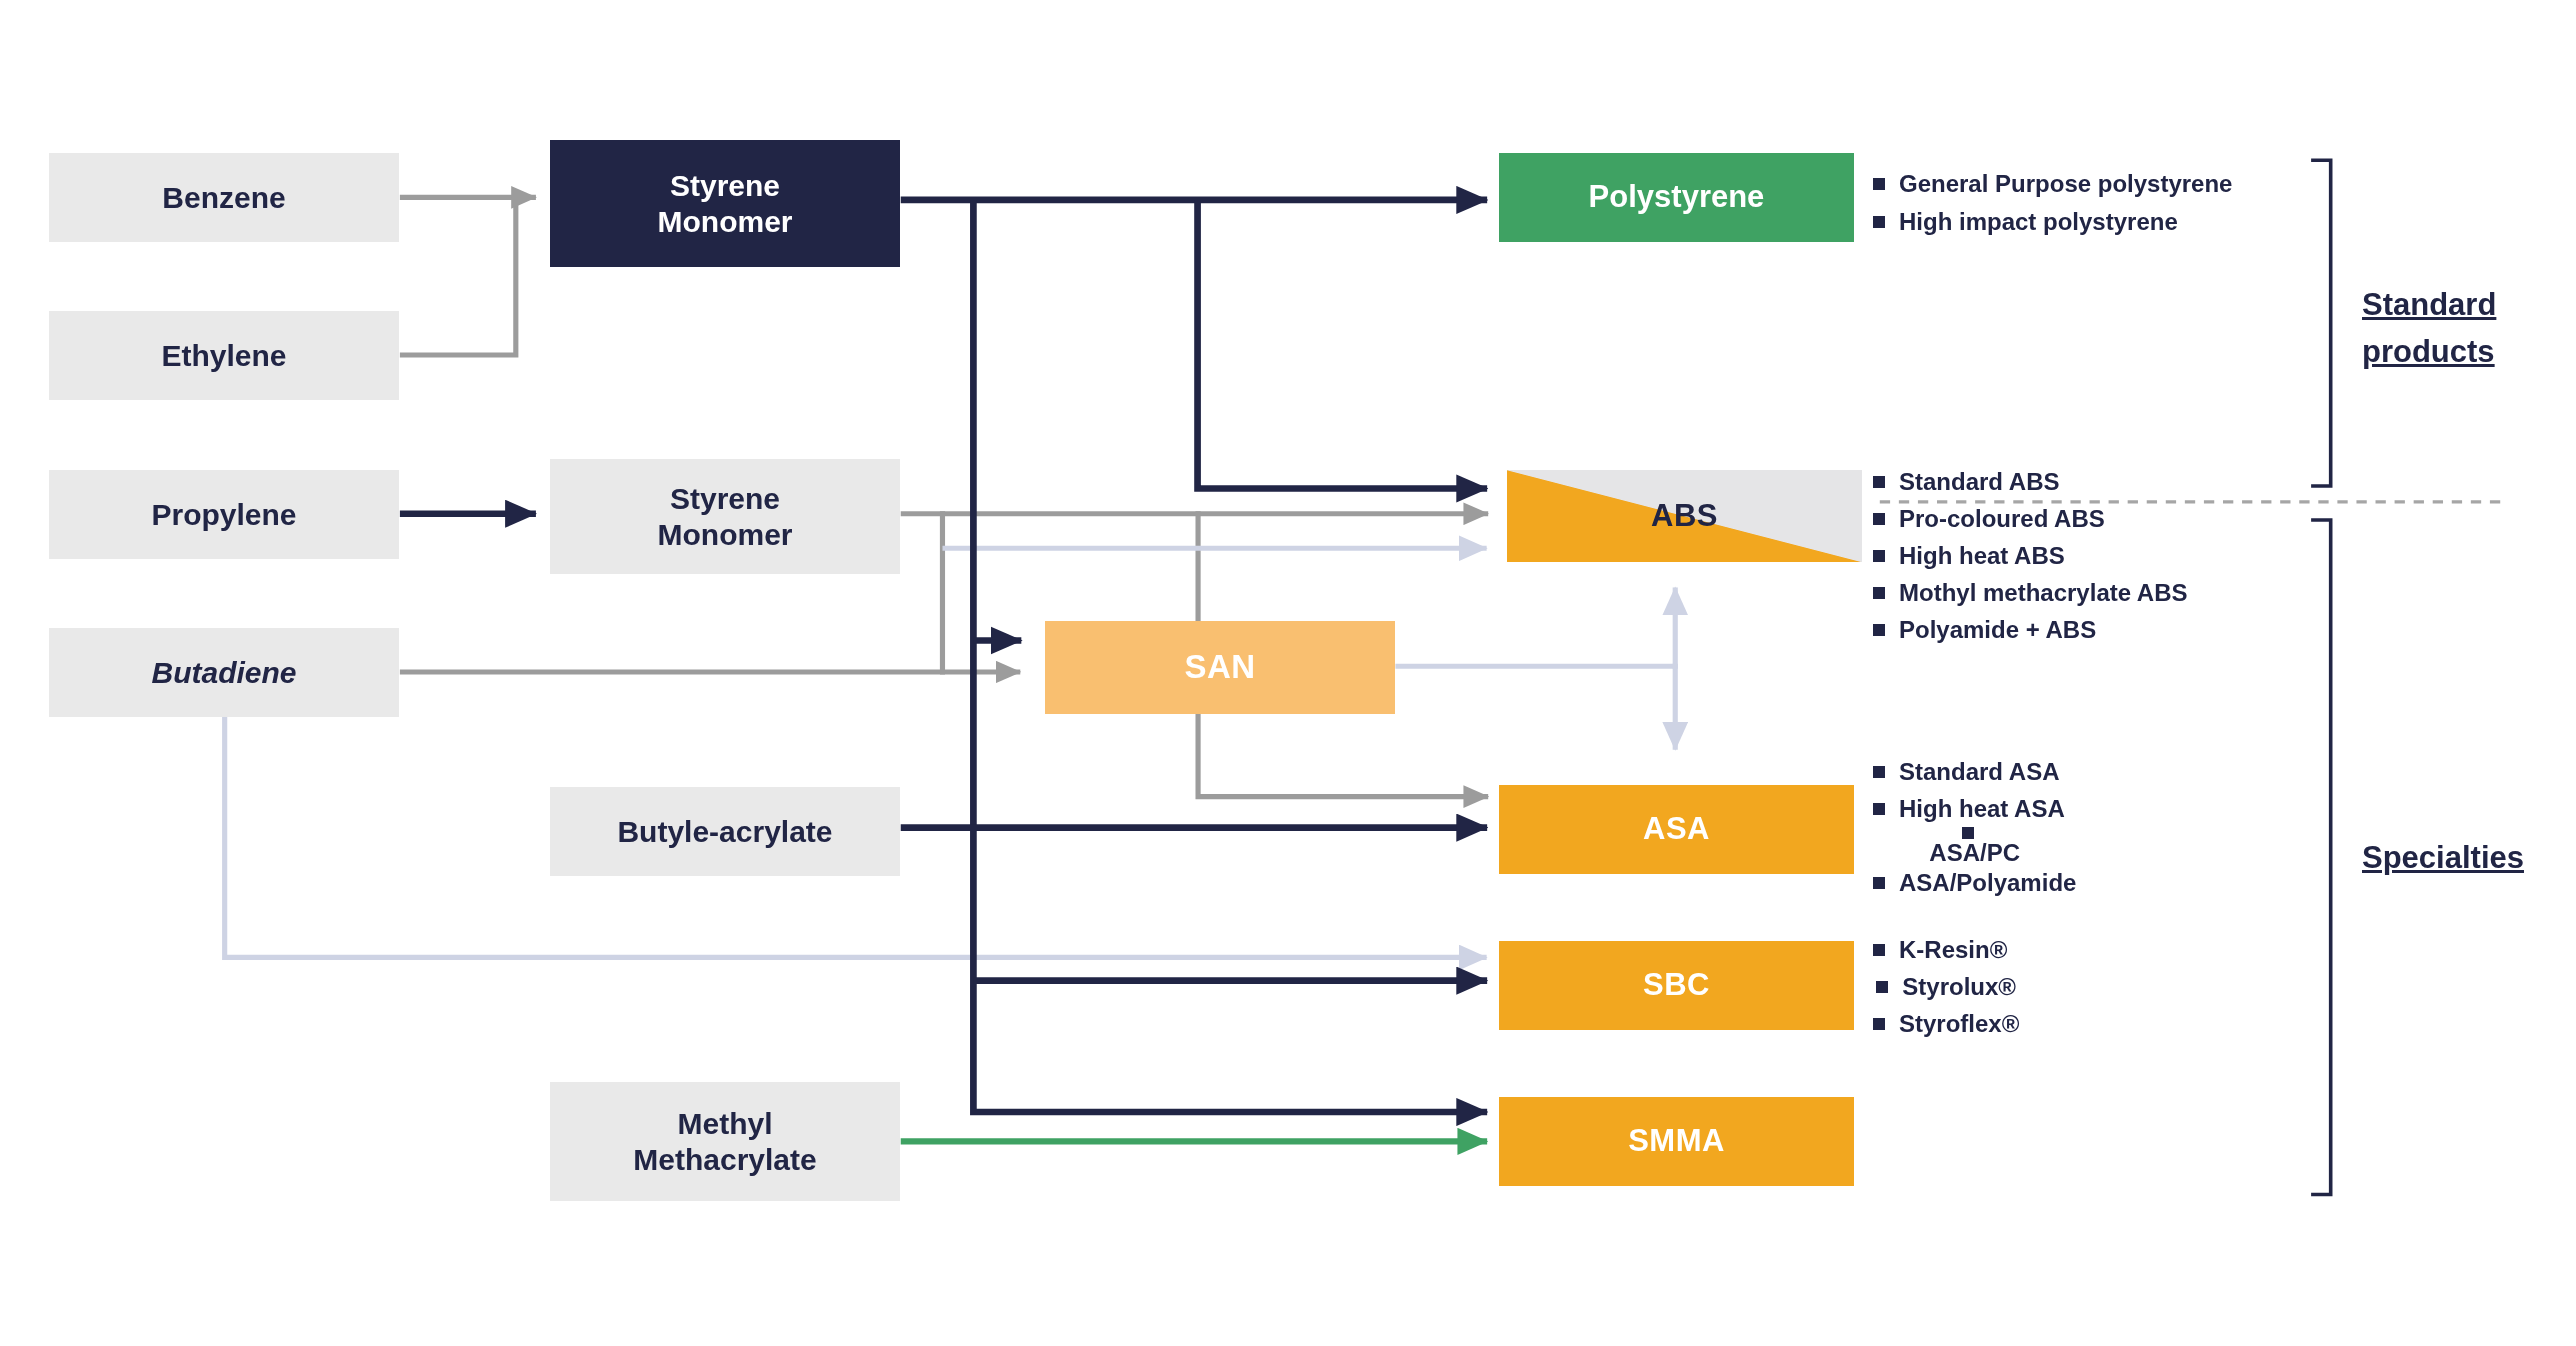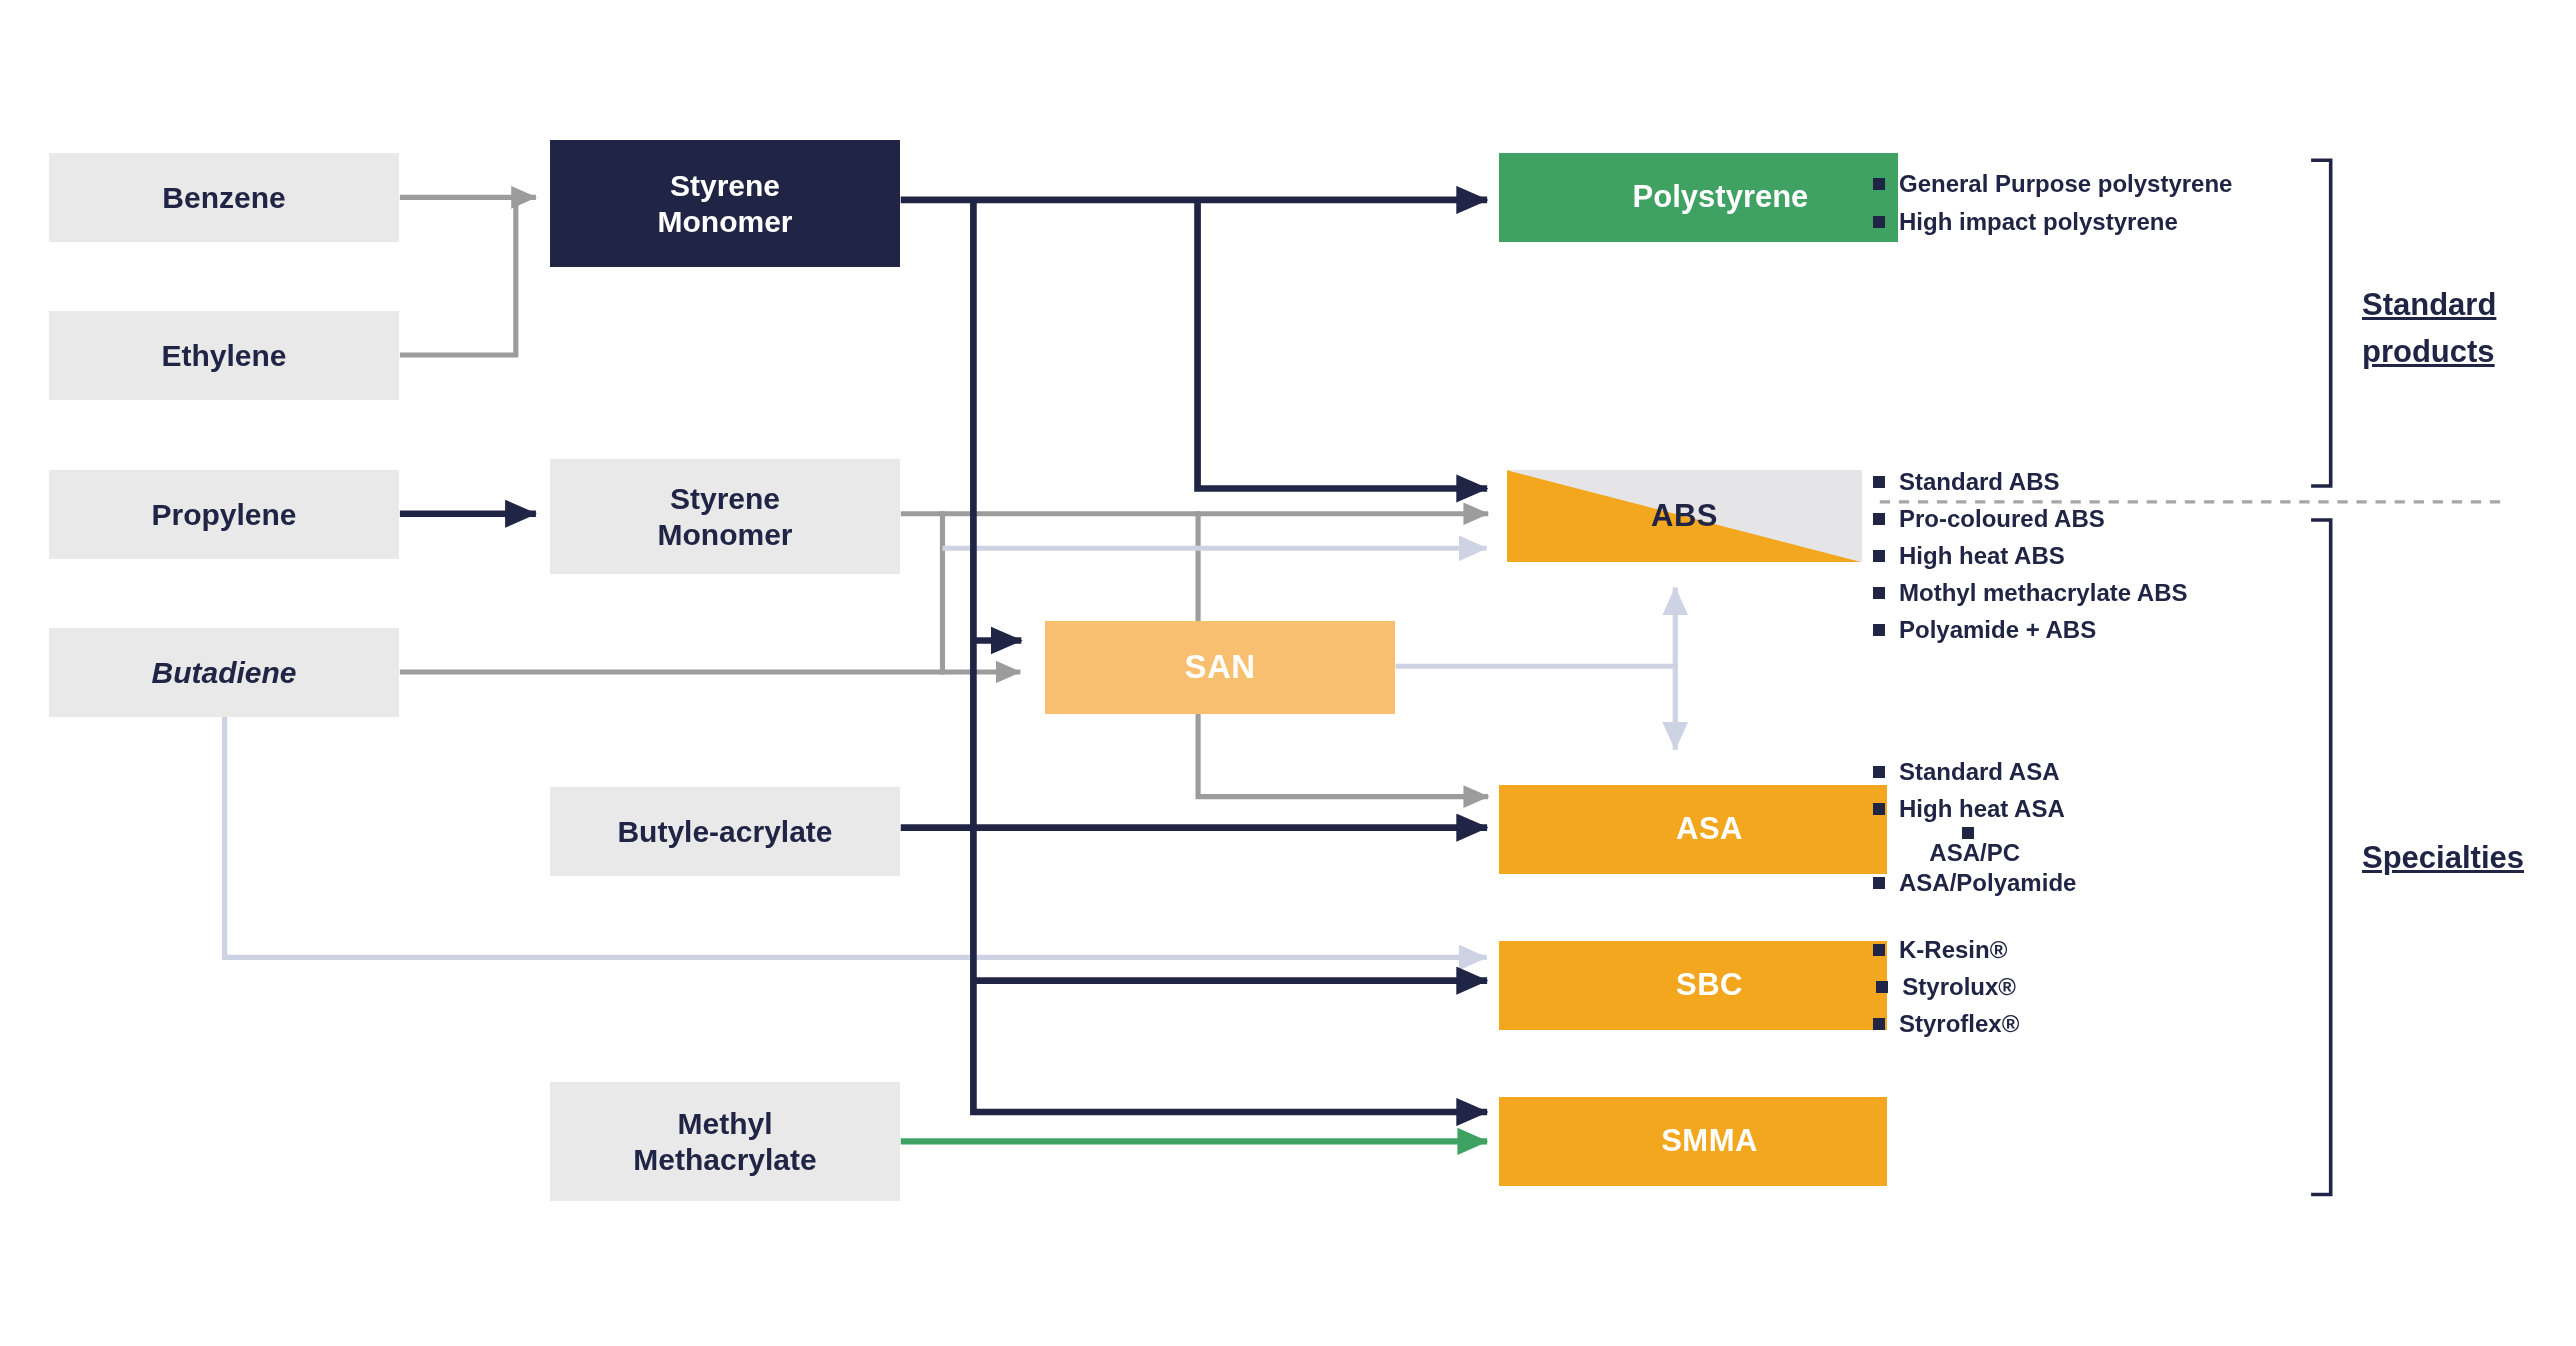--- a/index.html
+++ b/index.html
@@ -10,21 +10,21 @@
   html,body{margin:0;padding:0;background:#fff;}
   .canvas{position:relative;width:2577px;height:1347px;background:#fff;overflow:hidden;
           font-family:"Liberation Sans",sans-serif;border-radius:6px;}
   svg.wires{position:absolute;left:0;top:0;width:2577px;height:1347px;}
   .box{position:absolute;display:flex;align-items:center;justify-content:center;
        text-align:center;font-weight:700;line-height:1.18;}
   .feed{background:var(--box_gray);color:var(--navy);font-size:30px;}
   .navybox{background:var(--navy);color:#fff;font-size:30px;}
   .sanbox{background:var(--orange_light);color:#fff;font-size:33px;letter-spacing:0.5px;}
   .greenbox{background:var(--green);color:#fff;font-size:31px;}
-  .orangebox{background:var(--orange);color:#fff;font-size:31px;letter-spacing:0.5px;padding-left:33px;}
+  .orangebox{background:var(--orange);color:#fff;font-size:31px;letter-spacing:0.5px;}
   .absbox{background:linear-gradient(to top right,var(--orange) 49.6%,var(--abs_gray) 50.1%);
           color:var(--navy);font-size:31px;letter-spacing:0.5px;margin-left:8px;}
   .wraplbl{display:inline-block;}
   .plist{position:absolute;display:flex;flex-direction:column;}
   .li{display:flex;align-items:center;color:var(--navy);font-weight:700;font-size:24px;}
   .sq{width:12px;height:12px;background:var(--navy);margin-right:14px;flex:0 0 auto;}
   .grouplbl{position:absolute;color:var(--navy);font-weight:700;font-size:31px;line-height:1.5;text-decoration:underline;}
 </style>
 </head>
 <body>
@@ -98,21 +98,21 @@
   <div class="box feed" style="left:550px;top:787px;width:350px;height:89px;">
     <span class="wraplbl">Butyle-acrylate</span>
   </div>
   <div class="box feed" style="left:550px;top:1082px;width:350px;height:119px;">
     <span class="wraplbl" style="width:216px;">Methyl Methacrylate</span>
   </div>
   <div class="box sanbox" style="left:1045px;top:621px;width:350px;height:93px;">
     <span class="wraplbl">SAN</span>
   </div>
 
-  <div class="box greenbox" style="left:1499px;top:153px;width:355px;height:89px;padding-left:44px;">
+  <div class="box greenbox" style="left:1499px;top:153px;width:355px;height:89px;">
     <span class="wraplbl">Polystyrene</span>
   </div>
   <div class="box absbox" style="left:1499px;top:470px;width:355px;height:92px;">
     <span class="wraplbl">ABS</span>
   </div>
   <div class="box orangebox" style="left:1499px;top:785px;width:355px;height:89px;">
     <span class="wraplbl">ASA</span>
   </div>
   <div class="box orangebox" style="left:1499px;top:941px;width:355px;height:89px;">
     <span class="wraplbl">SBC</span>

